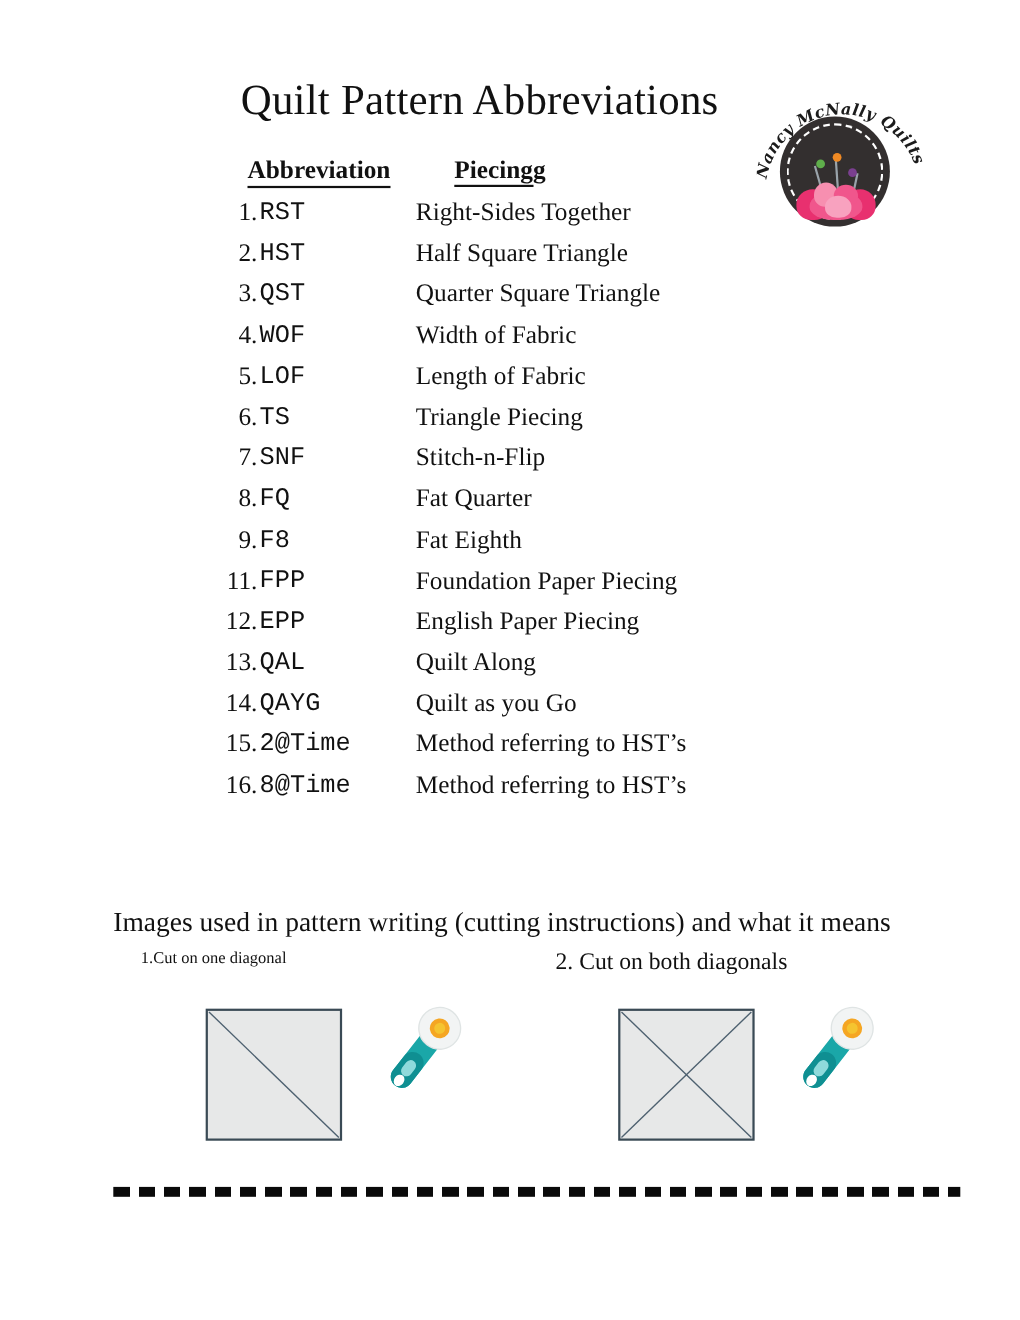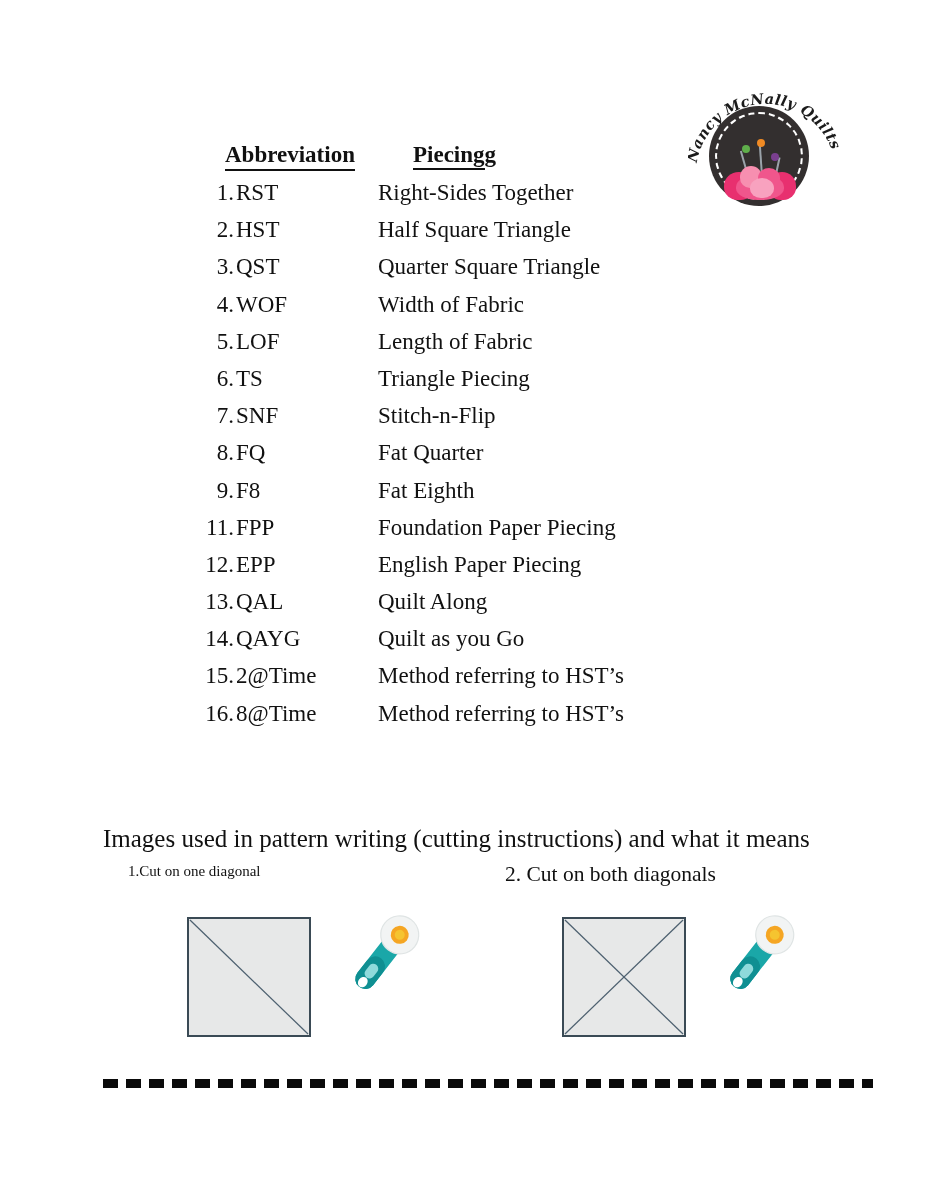--- a/index.html
+++ b/index.html
@@ -158,20 +158,21 @@
     line-height: 1.15;
     color: #111;
   }
   .row-abbrev {
     position: absolute;
     left: 236px;
     font-size: 23px;
     line-height: 1.15;
     color: #111;
     white-space: nowrap;
+    font-family: Liberation Mono, monospace;
   }
   .row-meaning {
     position: absolute;
     left: 378px;
     font-size: 23px;
     line-height: 1.15;
     color: #111;
     white-space: nowrap;
   }
 
@@ -251,20 +252,21 @@
       rgba(0,0,0,0) 15px,
       rgba(0,0,0,0) 23px
     );
   }
 </style>
 </head>
 <body>
 
 <div id="header-area">
 
+  <div id="page-title">Quilt Pattern Abbreviations</div>
 
   <div id="brand-logo">
     <div id="logo-disc"></div>
     <div id="logo-dashed-ring"></div>
 
     <div id="pincushion">
 
       <div class="pin" style="left:23px; top:-4px; height:26px; transform:rotate(-16deg);"></div>
       <div class="pin-head" style="left:18px; top:-9px; background:#5fae4b;"></div>
 

